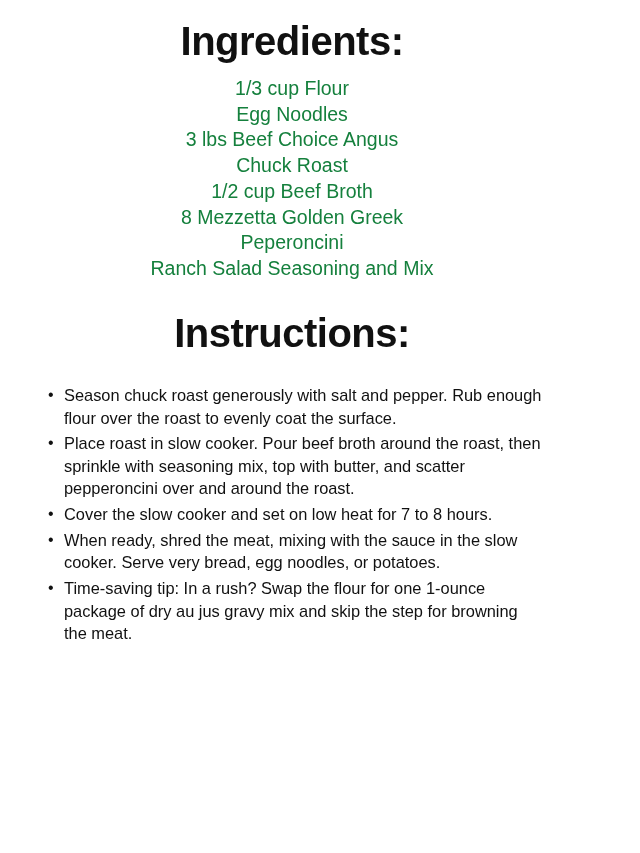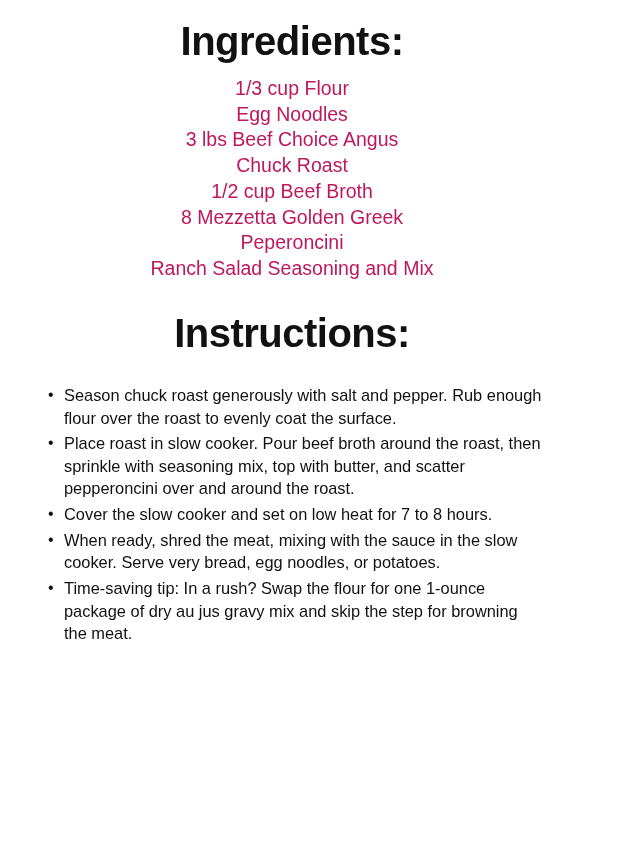--- a/index.html
+++ b/index.html
@@ -38,21 +38,21 @@
   }
   .ingredients-list {
     list-style: none;
     margin: 0;
     padding: 0;
     text-align: center;
   }
   .ingredients-list li {
     font-size: 19.5px;
     line-height: 1.32;
-    color: #be185d;
+    color: #15803d;
   }
   .instructions-list {
     margin: 12px;
     padding: 0 6px 0 30px;
     list-style: none;
   }
   .instructions-list li {
     position: relative;
     font-size: 16.4px;
     line-height: 1.38;

